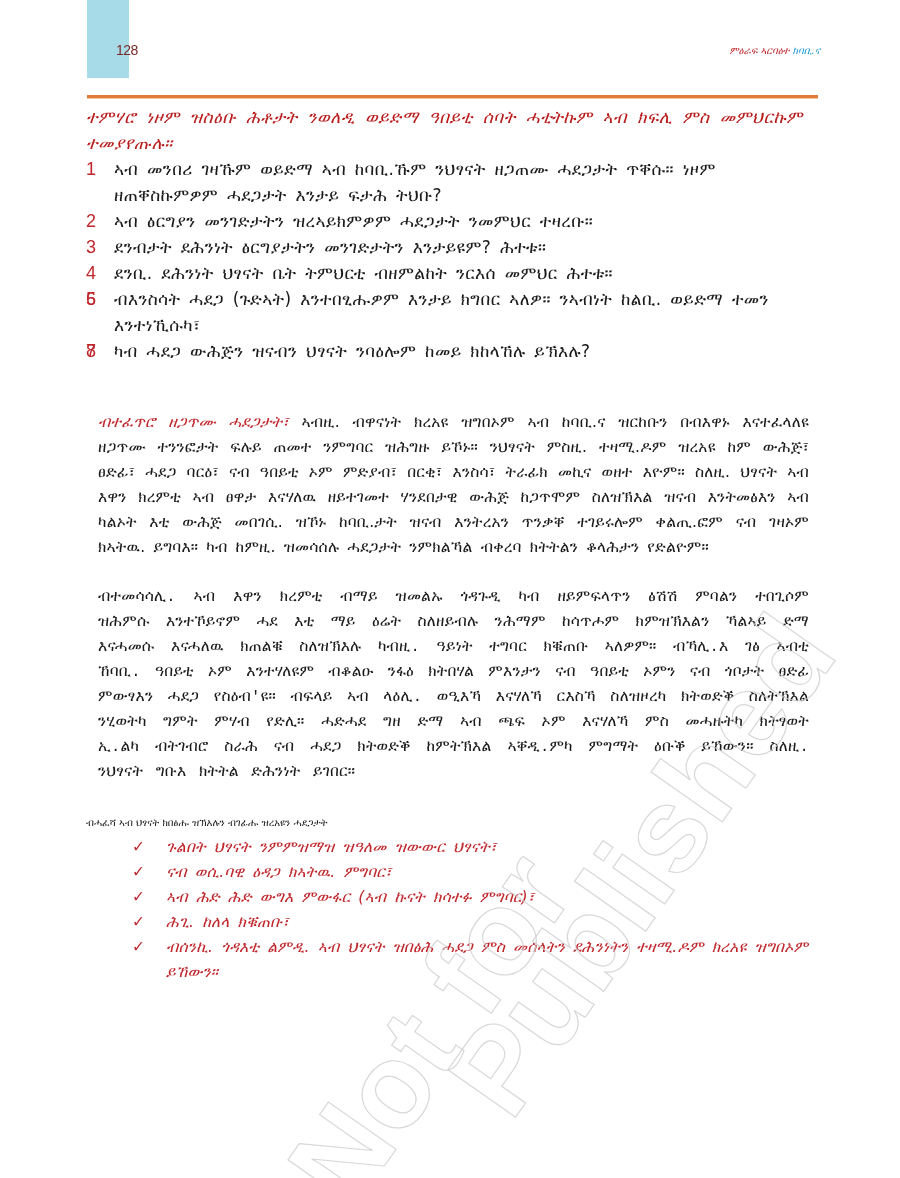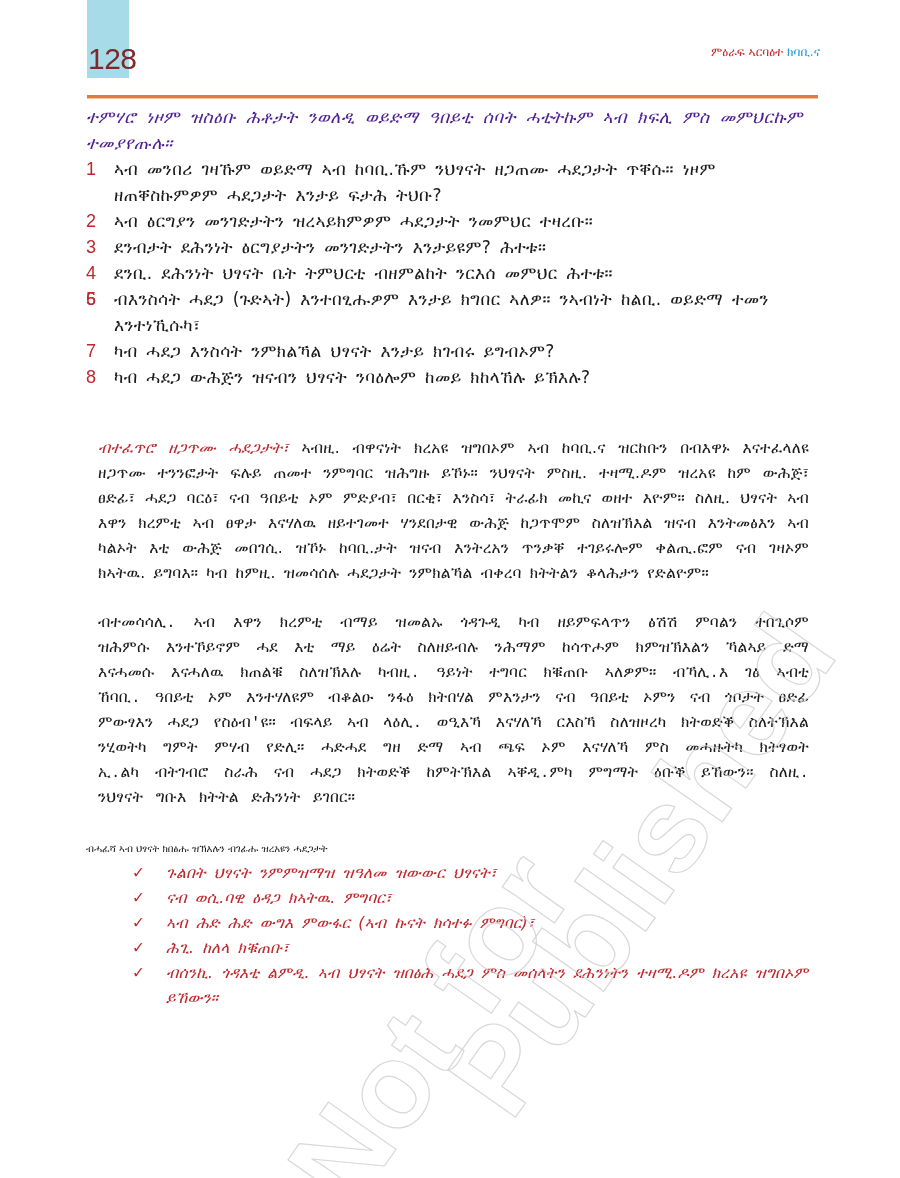--- a/index.html
+++ b/index.html
@@ -3,33 +3,33 @@
 <meta charset="utf-8">
 <style>
   html, body { margin:0; padding:0; }
   body {
     width:900px; height:1178px; background:#ffffff; position:relative; overflow:hidden;
     font-family: "DejaVu Sans", sans-serif; color:#1a1a1a;
   }
   .side-band { position:absolute; left:87px; top:0; width:42px; height:78px; background:#a8dbe8; }
   .page-num {
     position:absolute; left:88px; top:42px; font-family:"Liberation Sans", sans-serif;
-    font-size:30px; color:#7a2a2a; letter-spacing:-0.5px;
+    font-size:14px; color:#7a2a2a; letter-spacing:-0.5px;padding-left:28px;
   }
   .running-head {
-    position:absolute; right:80px; top:45px; font-size:12px; 
+    position:absolute; right:80px; top:45px; font-size:10px; font-style:italic;
   }
   .running-head .rh-a { color:#c0272d; }
   .running-head .rh-b { color:#1d9ad6; }
   .rule-top { position:absolute; left:87px; top:95px; width:731px; height:3px; background:#e07b39; }
   .rule-top2 { position:absolute; left:87px; top:98px; width:731px; height:1px; background:#f3c49f; }
 
   .content { position:absolute; left:86px; top:104px; width:735px; }
   .lead {
-    color:#4c1d95; font-style:italic; font-size:17px; line-height:26px; margin:0 0 0 0;
+    color:#b91c1c; font-style:italic; font-size:17px; line-height:26px; margin:0 0 0 0;
     letter-spacing:0.6px; word-spacing:4px;
   }
   ol.qlist { list-style:none; margin:0; padding:0; }
   ol.qlist li { position:relative; padding-left:28px; font-size:17px; line-height:26px; letter-spacing:0.4px; word-spacing:3px; }
   ol.qlist li .num { position:absolute; left:0; top:0; color:#c0272d; font-family:"Liberation Sans", sans-serif; font-size:18px; }
   .para { font-size:15.5px; line-height:25px; text-align:justify; margin:12px; letter-spacing:0.2px; word-spacing:3px; }
   .para .hl { color:#c0272d; font-style:italic; }
   .p1 { margin-top:46px; }
   .p2 { margin-top:25px;font-family:Liberation Mono, monospace; }
   .intro { margin-top:25px; font-size:10px; line-height:25px; }
@@ -60,21 +60,21 @@
 <div class="content">
   <p class="lead">ተምሃሮ ነዞም ዝስዕቡ ሕቶታት ንወለዲ ወይድማ ዓበይቲ ሰባት ሓቲትኩም ኣብ ክፍሊ ምስ መምህርኩም ተመያየጡሉ።</p>
 
   <ol class="qlist">
     <li><span class="num">1</span><span>ኣብ መንበሪ ገዛኹም ወይድማ ኣብ ከባቢ.ኹም ንህፃናት ዘጋጠሙ ሓደጋታት ጥቐሱ። ነዞም ዘጠቐስኩምዎም ሓደጋታት እንታይ ፍታሕ ትህቡ?</span></li>
     <li><span class="num">2</span><span>ኣብ ፅርግያን መንገድታትን ዝረኣይክምዎም ሓደጋታት ንመምህር ተዛረቡ።</span></li>
     <li><span class="num">3</span><span>ደንብታት ደሕንነት ፅርግያታትን መንገድታትን እንታይዩም? ሕተቱ።</span></li>
     <li><span class="num">4</span><span>ደንቢ. ደሕንነት ህፃናት ቤት ትምህርቲ ብዘምልከት ንርእሰ መምህር ሕተቱ።</span></li>
     <li><span class="num">5</span></li>
     <li><span class="num">6</span><span>ብእንስሳት ሓደጋ (ጉድኣት) እንተበፂሑዎም እንታይ ክግበር ኣለዎ። ንኣብነት ከልቢ. ወይድማ ተመን እንተነኺሱካ፣</span></li>
-    <li><span class="num">7</span><span>ካብ ሓደጋ እንስሳት ንምክልኻል ህፃናት እንታይ ክገብሩ ይግብኦም?</span></li>
+    <li><span class="num">7</span></li>
     <li><span class="num">8</span><span>ካብ ሓደጋ ውሕጅን ዝናብን ህፃናት ንባዕሎም ከመይ ክከላኸሉ ይኽእሉ?</span></li>
   </ol>
 
   <p class="para p1">
     <span class="hl">ብተፈጥሮ ዘጋጥሙ ሓደጋታት፣</span><span> ኣብዚ. ብዋናነት ክረአዩ ዝግበኦም ኣብ ከባቢ.ና ዝርከቡን በብእዋኑ እናተፈላለዩ ዘጋጥሙ ተንንፎታት ፍሉይ ጠመተ ንምግባር ዝሕግዙ ይኾኑ። ንህፃናት ምስዚ. ተዛሚ.ዶም ዝረአዩ ከም ውሕጅ፣ ፀድፊ፣ ሓደጋ ባርዕ፣ ናብ ዓበይቲ ኦም ምድያብ፣ በርቂ፣ እንስሳ፣ ትራፊክ መኪና ወዘተ እዮም። ስለዚ. ህፃናት ኣብ እዋን ክረምቲ ኣብ ፀዋታ እናሃለዉ ዘይተገመተ ሃንደበታዊ ውሕጅ ከጋጥሞም ስለዝኽእል ዝናብ እንትመፅእን ኣብ ካልኦት እቲ ውሕጅ መበገሲ. ዝኾኑ ከባቢ.ታት ዝናብ እንትረአን ጥንቃቐ ተገይሩሎም ቀልጢ.ፎም ናብ ገዛኦም ክኣትዉ. ይግባእ። ካብ ከምዚ. ዝመሳሰሉ ሓደጋታት ንምክልኻል ብቀረባ ክትትልን ቆላሕታን የድልዮም።</span>
   </p>
 
   <p class="para p2">ብተመሳሳሊ. ኣብ እዋን ክረምቲ ብማይ ዝመልኡ ጎዳጉዲ ካብ ዘይምፍላጥን ፅሽሽ ምባልን ተበጊሶም ዝሕምሱ እንተኾይኖም ሓደ እቲ ማይ ዕሬት ስለዘይብሉ ንሕማም ከሳጥሖም ክምዝኽእልን ኻልኣይ ድማ እናሓመሱ እናሓለዉ ክጠልቑ ስለዝኽእሉ ካብዚ. ዓይነት ተግባር ክቑጠቡ ኣለዎም። ብኻሊ.እ ገፅ ኣብቲ ኸባቢ. ዓበይቲ ኦም እንተሃለዩም ብቆልዑ ንፋዕ ክትበሃል ምእንታን ናብ ዓበይቲ ኦምን ናብ ጎቦታት ፀድፊ ምውፃእን ሓደጋ የስዕብ'ዩ። ብፍላይ ኣብ ላዕሊ. ወዒእኻ እናሃለኻ ርእስኻ ስለዝዞረካ ክትወድቕ ስለትኽእል ንሂወትካ ግምት ምሃብ የድሊ። ሓድሓደ ግዘ ድማ ኣብ ጫፍ ኦም እናሃለኻ ምስ መሓዙትካ ክትፃወት ኢ.ልካ ብትገብሮ ስራሕ ናብ ሓደጋ ክትወድቕ ከምትኽእል ኣቐዲ.ምካ ምግማት ዕቡቕ ይኸውን። ስለዚ. ንህፃናት ግቡእ ክትትል ድሕንነት ይገበር።</p>
 
   <div class="intro">ብሓፈሻ ኣብ ህፃናት ክበፅሑ ዝኽእሉን ብገፊሑ ዝረአዩን ሓደጋታት</div>

